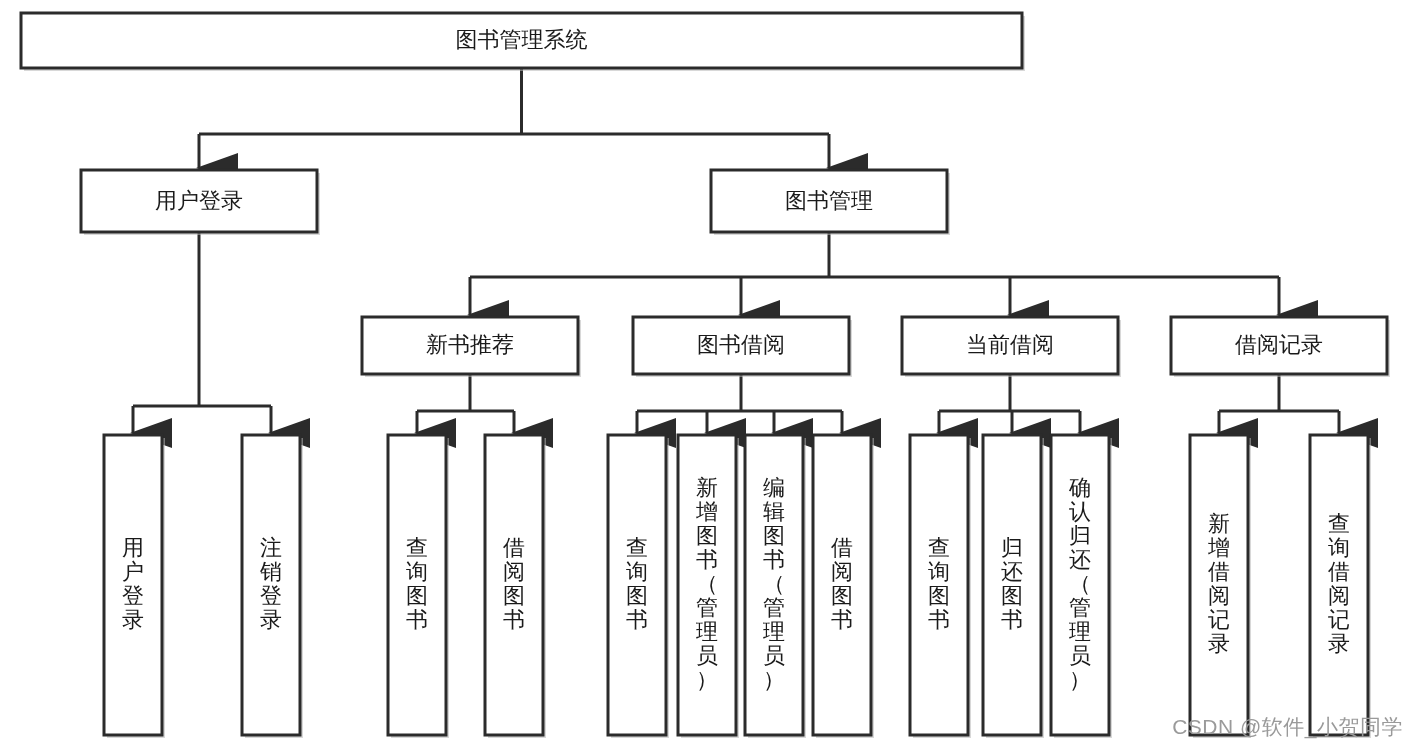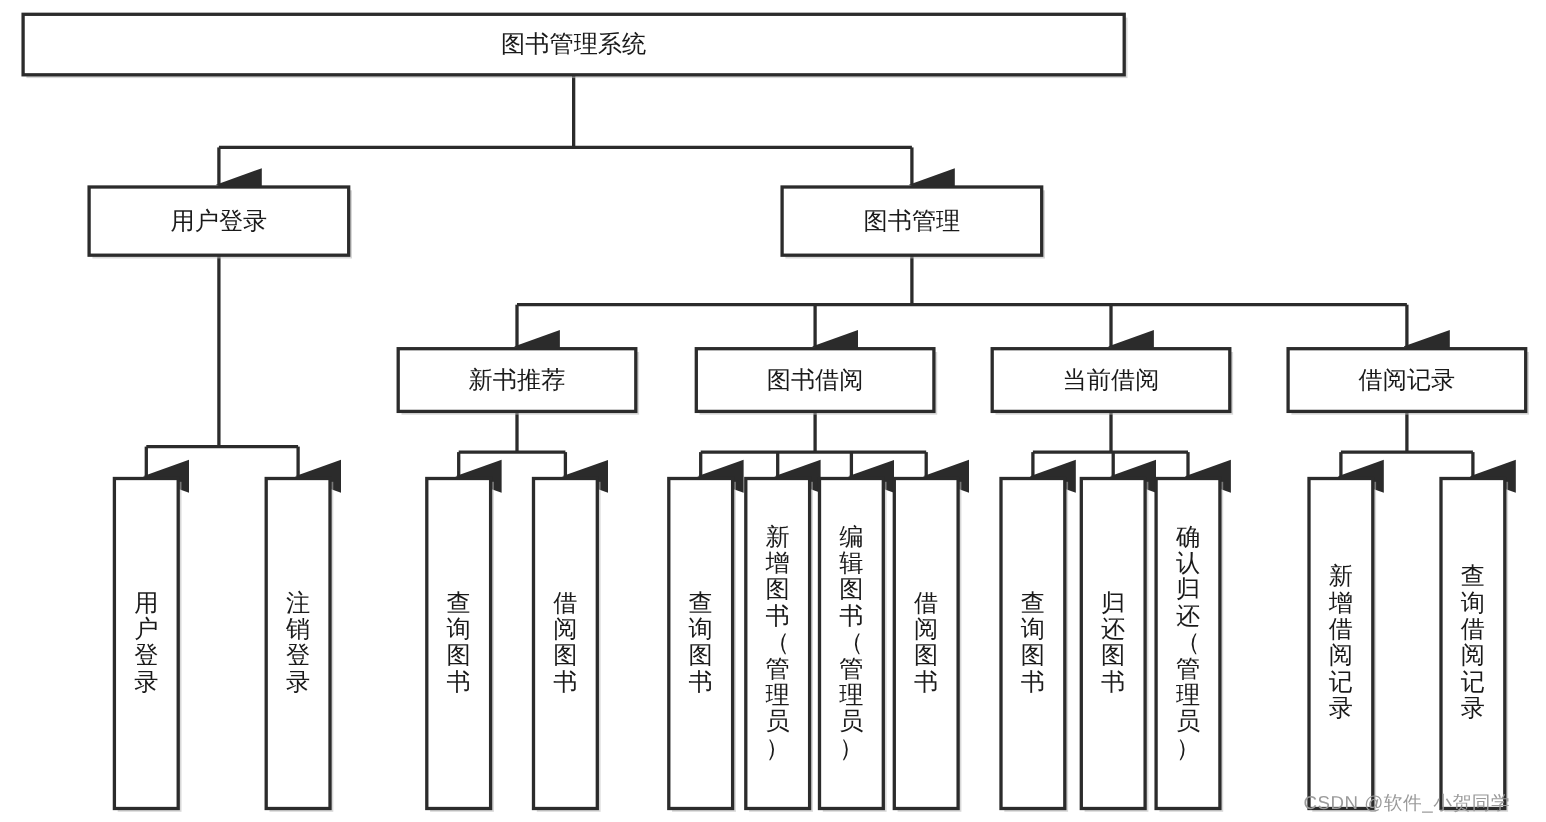--- a/index.html
+++ b/index.html
@@ -52,24 +52,24 @@
     dominant-baseline: middle;
   }
   .node-label-vertical {
     font-family: "Liberation Sans", "DejaVu Sans", sans-serif;
     font-size: 22px;
     fill: #1a1a1a;
     text-anchor: middle;
   }
   .watermark {
     position: absolute;
-    right: 32px;
+    right: 2px;
     bottom: 6px;
     font-family: "Liberation Sans", "DejaVu Sans", sans-serif;
-    font-size: 17px;
+    font-size: 21px;
     color: #9a9a9a;
     white-space: nowrap;
     letter-spacing: 0.5px;
   }
 </style>
 </head>
 <body>
 
 <div id="diagram-root">
   <svg class="diagram" viewBox="0 0 1405 747" xmlns="http://www.w3.org/2000/svg">

